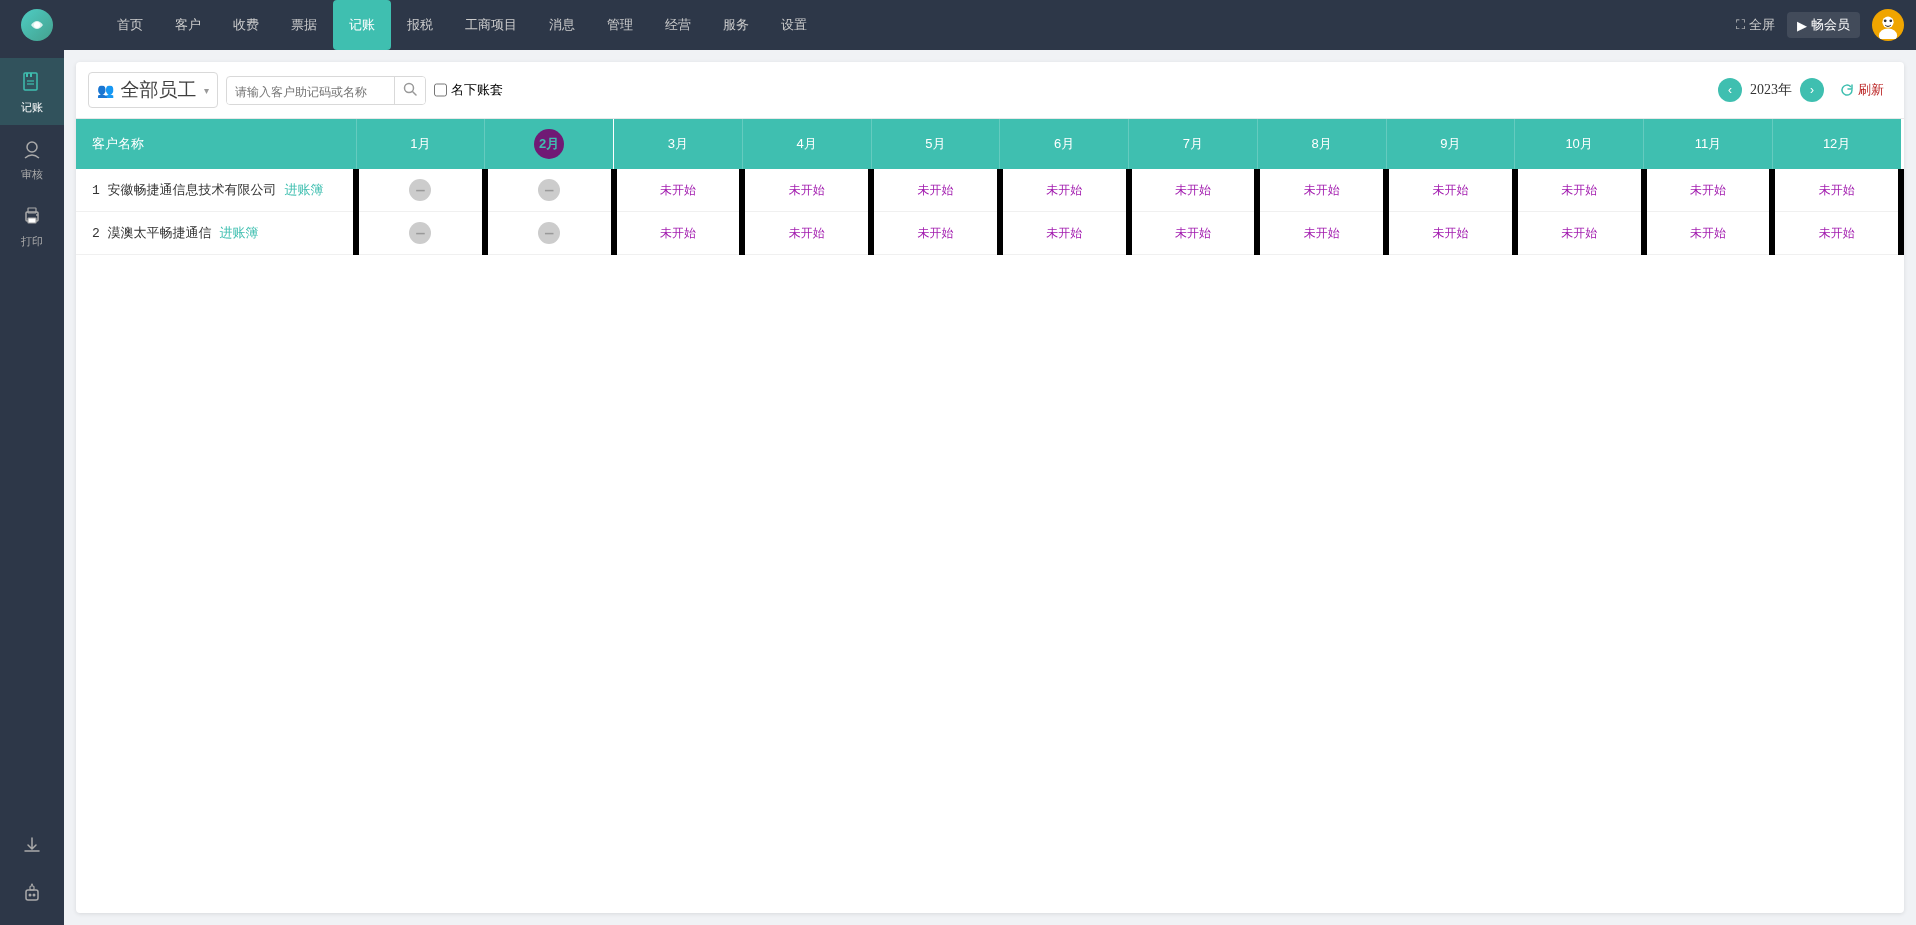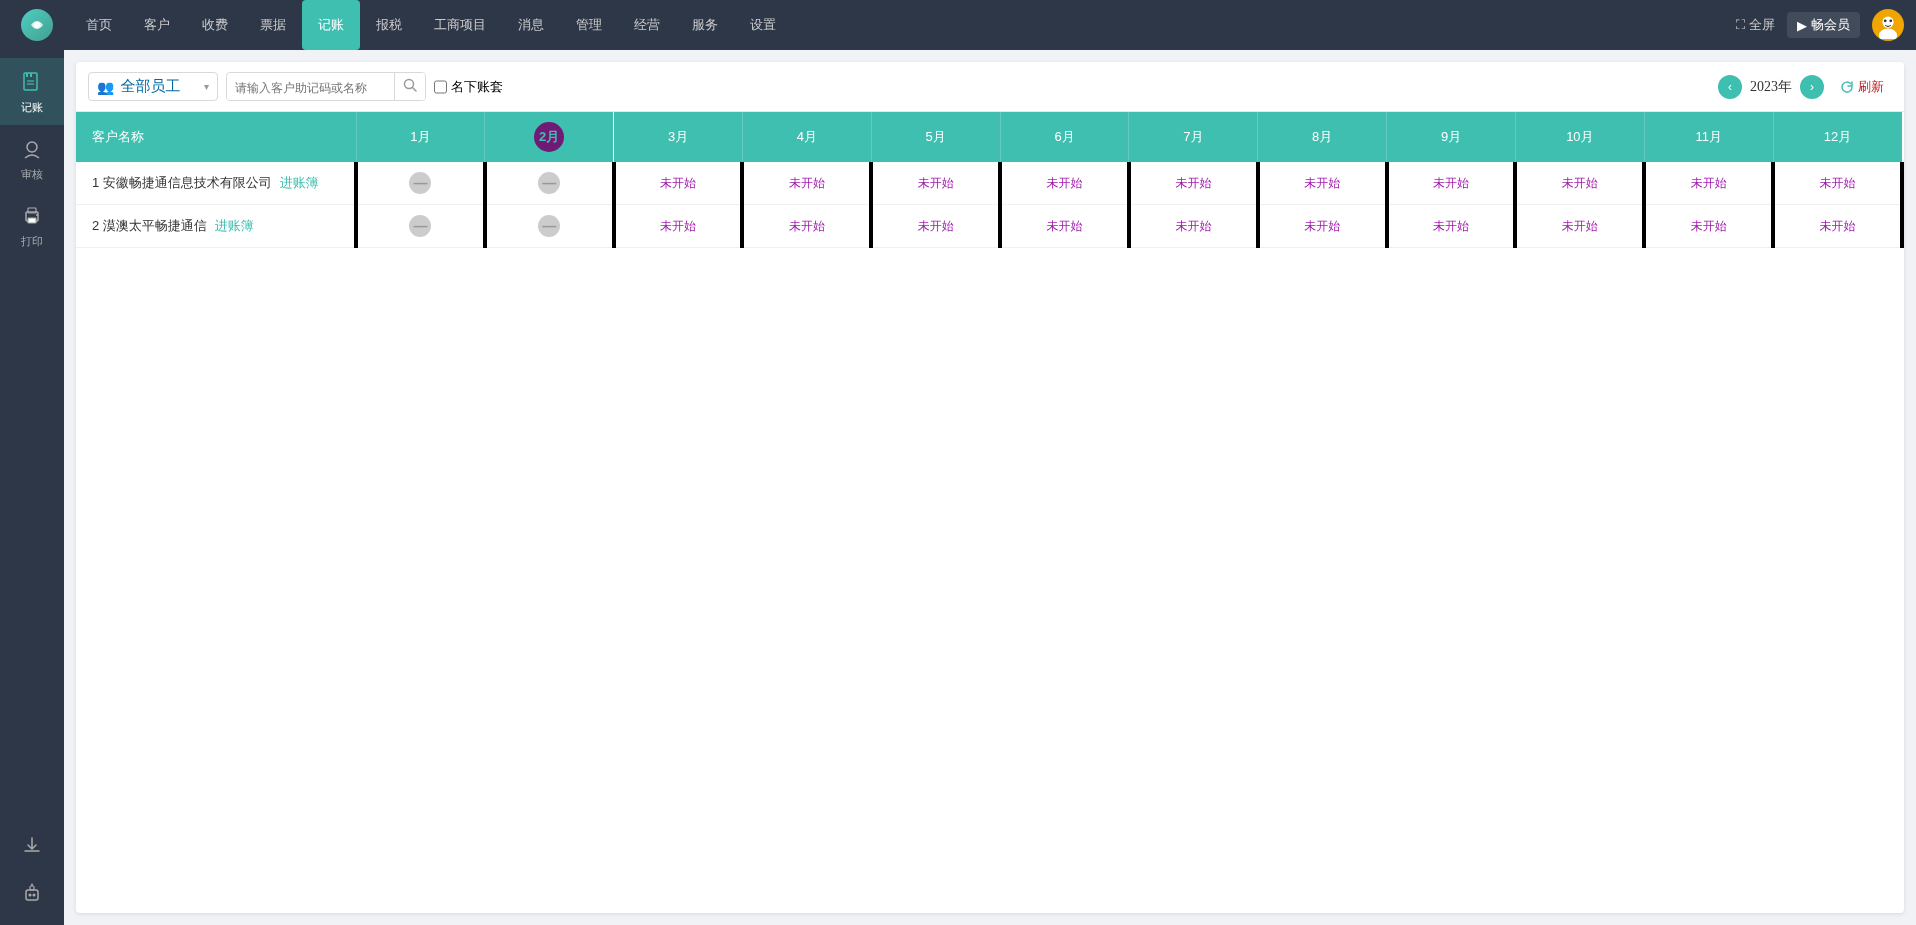--- a/index.html
+++ b/index.html
@@ -7,20 +7,21 @@
 
     
     .top-nav {
       background: #2d3748;
       height: 50px;
       display: flex;
       align-items: center;
       padding: 0 12px;
       flex-shrink: 0;
       color: #fff;
+      gap: 31px;
     }
     .top-nav .logo {
       width: 50px;
       display: flex;
       align-items: center;
       justify-content: center;
       margin-right: 8px;
     }
     .logo-icon {
       width: 32px;
@@ -162,22 +163,22 @@
       background: #fff;
       cursor: pointer;
       gap: 6px;
     }
     .employee-select .select-icon {
       color: #f0a500;
       font-size: 14px;
     }
     .employee-select .select-text {
       flex: 1;
-      font-size: 15px;
-      color: #0369a1;
+      font-size: 19px;
+      color: #404040;
     }
     .employee-select .chevron {
       color: #999;
       font-size: 10px;
     }
     .search-input-wrap {
       display: flex;
       align-items: flex-end;
       border: 1px solid #d9d9d9;
       border-radius: 4px;
@@ -279,21 +280,22 @@
       font-size: 13px;
     }
     tbody tr {
       border-bottom: 1px solid #f0f0f0;
     }
     tbody td {
       padding: 10px 8px;
       text-align: center;
       font-size: 13px;
       color: #666;
-      border-right: 4px solid #000000;
+      border-right: 6px solid #000000;
+      font-family: Liberation Mono, monospace;
     }
     tbody td:first-child {
       text-align: left;
       padding-left: 16px;
     }
     .client-name {
       color: #333;
       font-size: 13px;
     }
     .enter-link {

